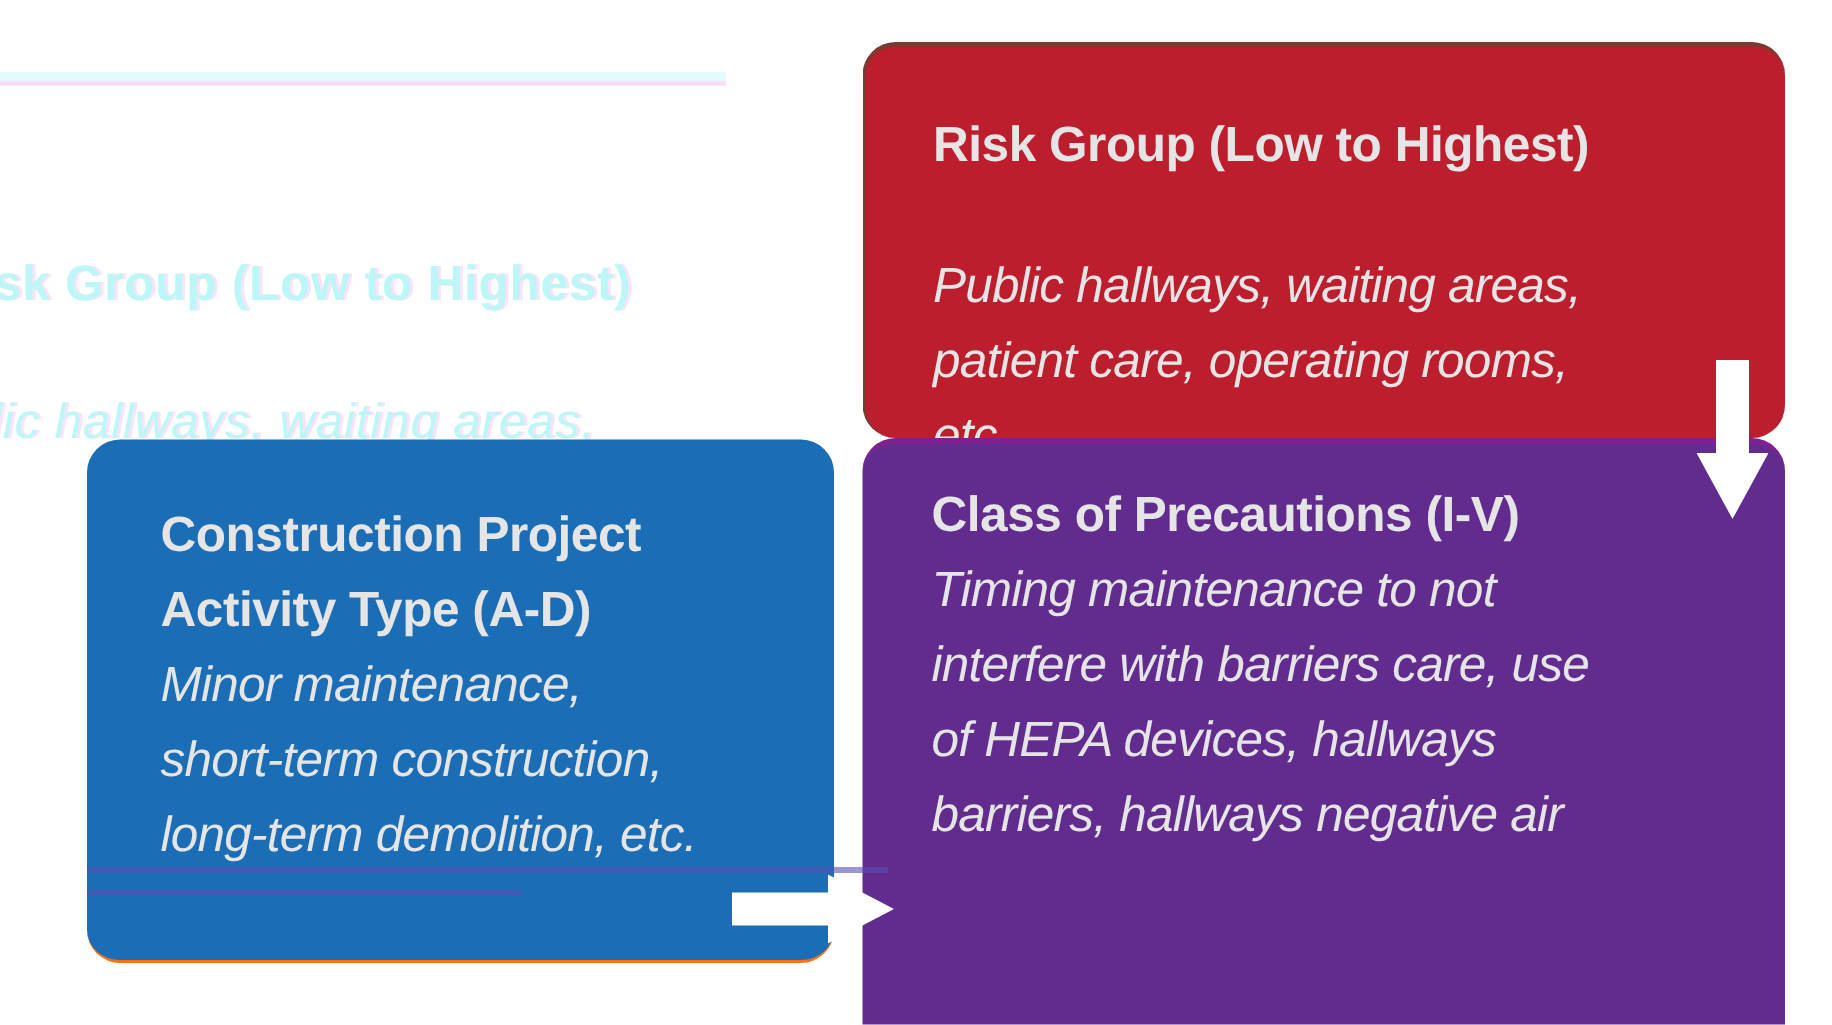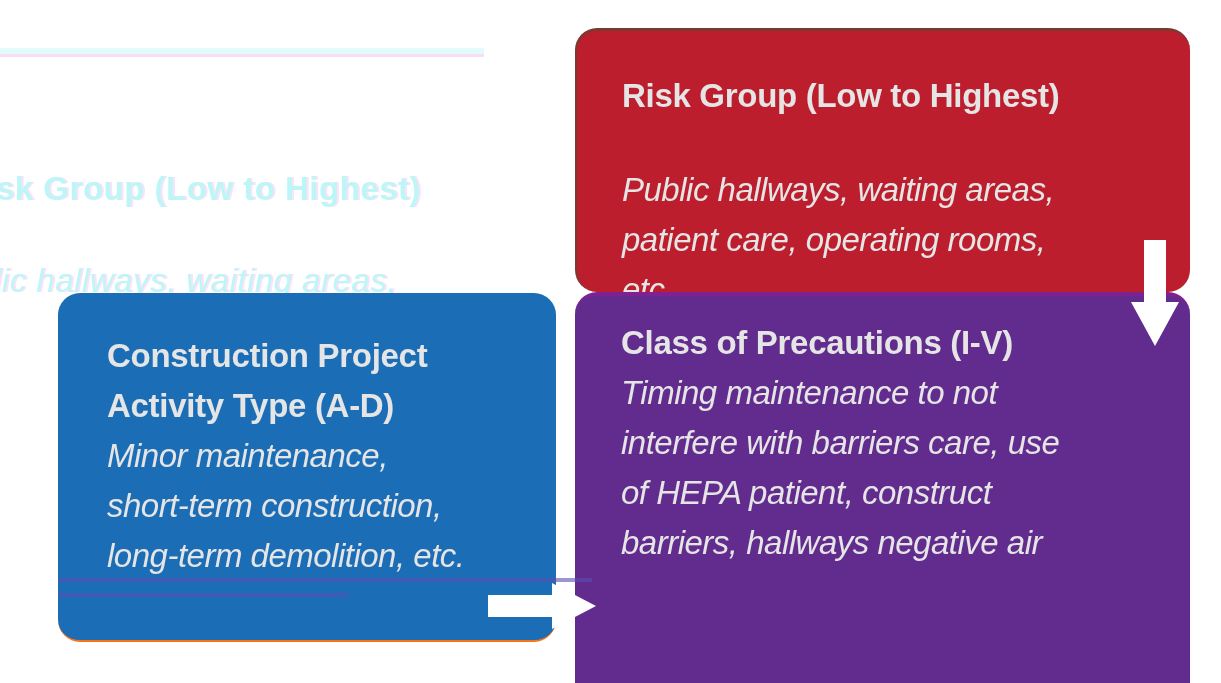--- a/index.html
+++ b/index.html
@@ -107,21 +107,21 @@
       <span class="ln">patient care, operating rooms,</span>
       <span class="ln">etc.</span>
     </div>
   </div>
 
   <div class="box box-purple" style="background:#622C8E;">
     <div class="box-title" style="left:46px; top:22px;">Class of Precautions (I-V)</div>
     <div class="box-body" style="left:46px; top:72px;">
       <span class="ln">Timing maintenance to not</span>
       <span class="ln">interfere with barriers care, use</span>
-      <span class="ln">of HEPA patient, construct</span>
+      <span class="ln">of HEPA devices, hallways</span>
       <span class="ln">barriers, hallways negative air</span>
     </div>
   </div>
 
   <div class="box box-blue" style="background:#1B6DB6;">
     <div class="box-title" style="left:49px; top:38px;">
       <span class="ln">Construction Project</span>
       <span class="ln">Activity Type (A-D)</span>
     </div>
     <div class="box-body" style="left:49px; top:138px;">

